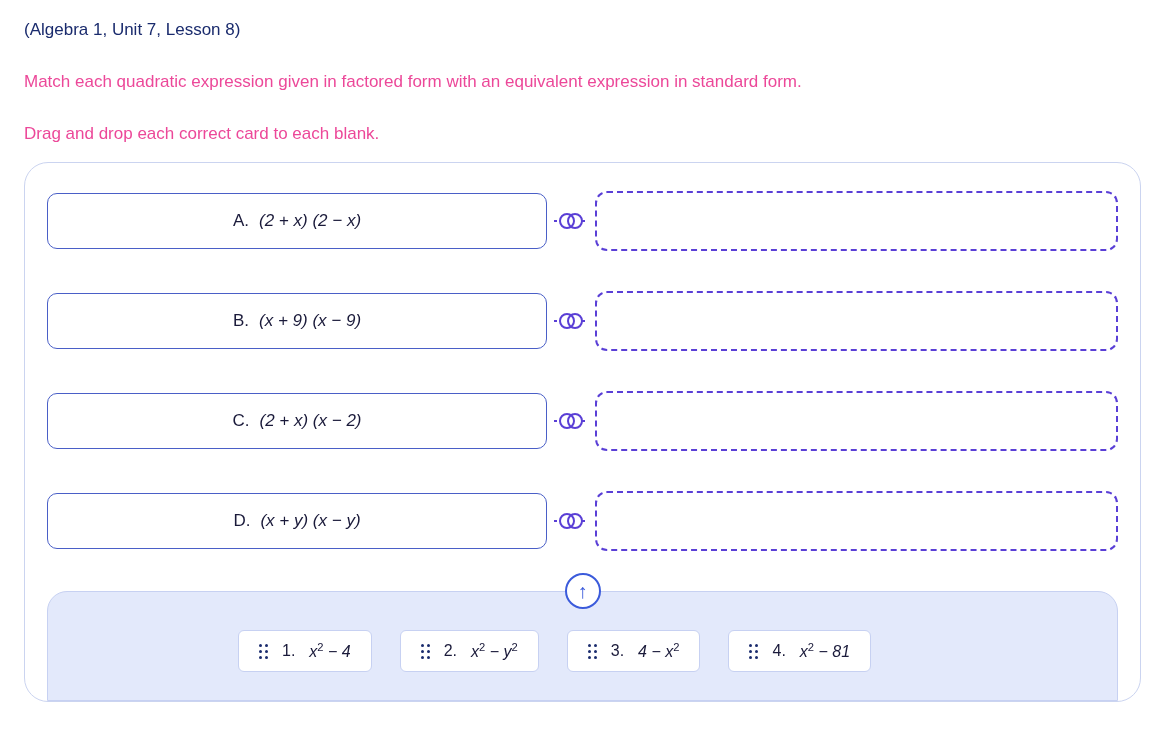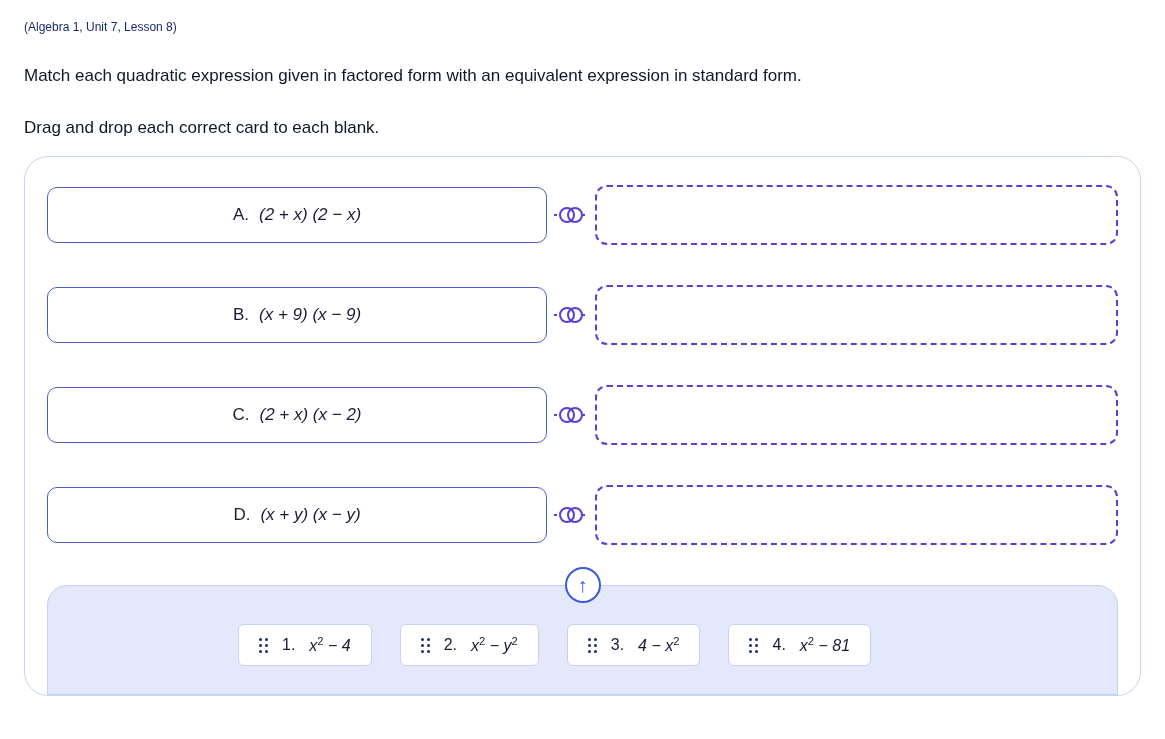--- a/index.html
+++ b/index.html
@@ -5,27 +5,27 @@
   * { box-sizing: border-box; }
   body {
     margin: 0;
     padding: 20px 24px;
     font-family: "Segoe UI", Arial, sans-serif;
     color: #1a2b6d;
     background: #ffffff;
     width: 1165px;
   }
   .breadcrumb {
-    font-size: 12px;
+    font-size: 17px;
     color: #1a2b6d;
     margin-bottom: 14px;
   }
   .instruction {
     font-size: 17px;
-    color: #0f172a;
+    color: #ec4899;
     margin-bottom: 14px;
     margin-top: 32px;
   }
   .panel {
     border: 1px solid #cbd4f0;
     border-radius: 24px;
     padding: 28px 22px 0 22px;
     margin-top: 18px;
   }
   .row {

